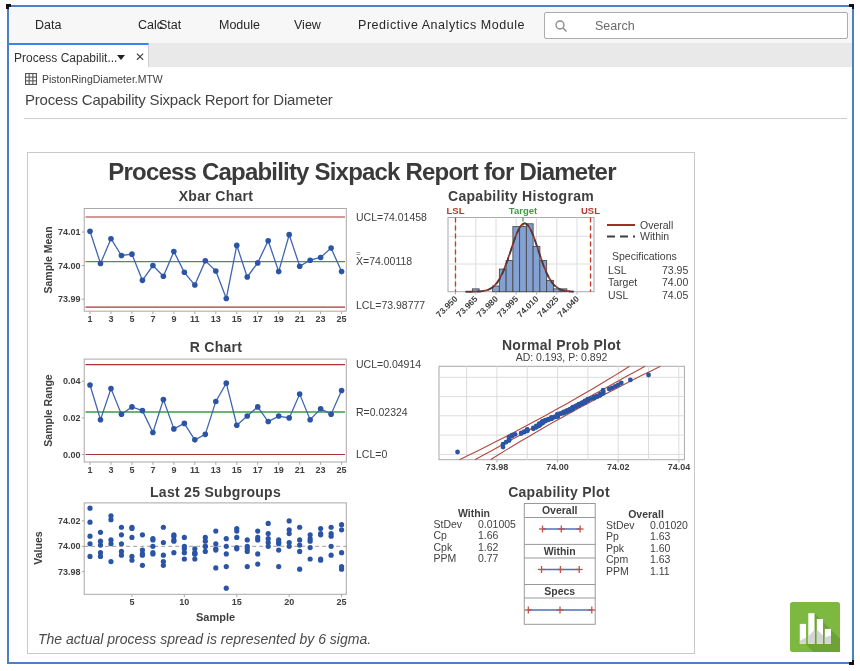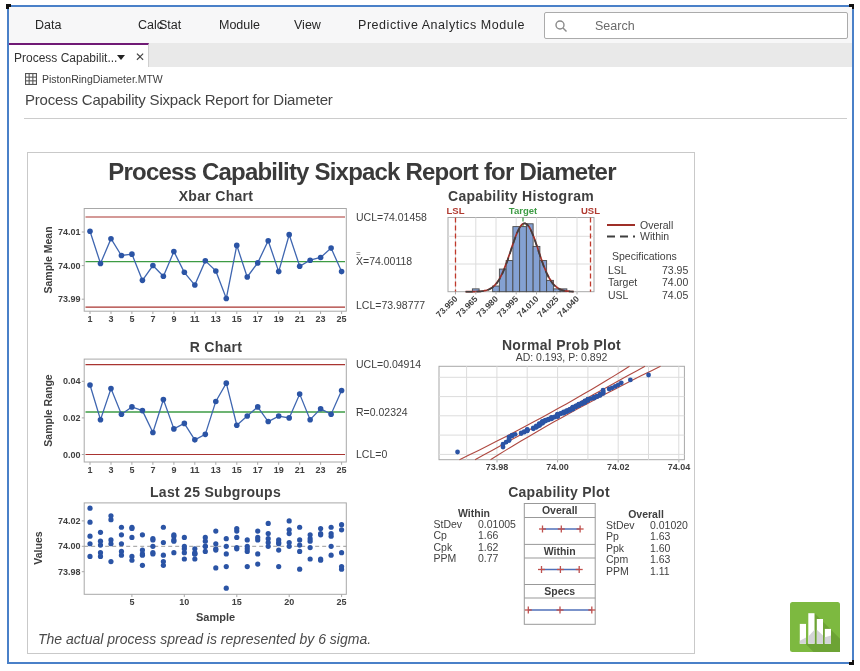--- a/index.html
+++ b/index.html
@@ -4,21 +4,21 @@
 *{margin:0;padding:0;box-sizing:border-box;}
 body{width:860px;height:671px;position:relative;background:#fff;font-family:"Liberation Sans",sans-serif;overflow:hidden;}
 .frame{position:absolute;left:7px;top:5px;width:847px;height:659px;border:2px solid #4a80c8;background:#fff;}
 .handle{position:absolute;width:5px;height:5px;background:#111;}
 .menubar{position:absolute;left:9px;top:7px;width:843px;height:36px;background:#f7f7f8;}
 .mi{position:absolute;top:18px;font-size:12.5px;color:#262626;transform:translateY(-50%);white-space:nowrap;}
 .search{position:absolute;left:535px;top:5px;width:304px;height:27px;background:#fff;border:1px solid #ababab;border-radius:2px;}
 .search .mag{position:absolute;left:9px;top:6px;}
 .search .ph{position:absolute;left:26px;top:13px;transform:translateY(-50%);font-size:12.5px;color:#6b6b6b;margin-left:24px;}
 .tabbar{position:absolute;left:9px;top:43px;width:843px;height:24px;background:#e9e9e9;}
-.tab{position:absolute;left:0;top:0;width:140px;height:24px;background:#fff;border-top:2px solid #701a75;border-right:1px solid #cfcfcf;}
+.tab{position:absolute;left:0;top:0;width:140px;height:24px;background:#fff;border-top:2px solid #3b82f6;border-right:1px solid #cfcfcf;}
 .tab .t{position:absolute;left:5px;top:13px;transform:translateY(-50%);font-size:12px;color:#333;}
 .tab .arr{position:absolute;left:108px;top:10px;width:0;height:0;border-left:4.5px solid transparent;border-right:4.5px solid transparent;border-top:5px solid #222;}
 .tab .x{position:absolute;left:126px;top:12px;transform:translateY(-50%);font-size:12px;color:#444;}
 .content{position:absolute;left:9px;top:67px;width:843px;height:595px;background:#fff;}
 .wsrow{position:absolute;left:16px;top:6px;font-size:10.5px;color:#3d3d3d;}
 .rtitle{position:absolute;left:16px;top:24px;font-size:15px;letter-spacing:-0.2px;color:#444;}
 .hr{position:absolute;left:15px;top:51px;width:823px;height:1px;background:#ccc;}
 .figbox{position:absolute;left:18px;top:85px;width:668px;height:502px;border:1px solid #c9c9c9;background:#fff;}
 svg text{font-family:"Liberation Sans",sans-serif;}
 .mticon{position:absolute;left:781px;top:535px;width:50px;height:50px;}

